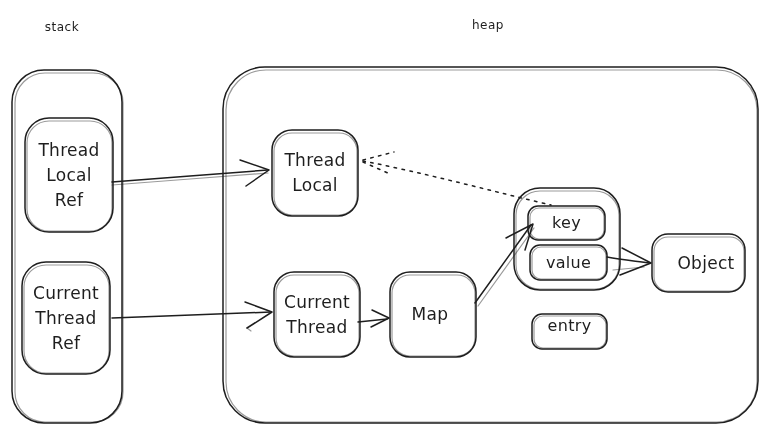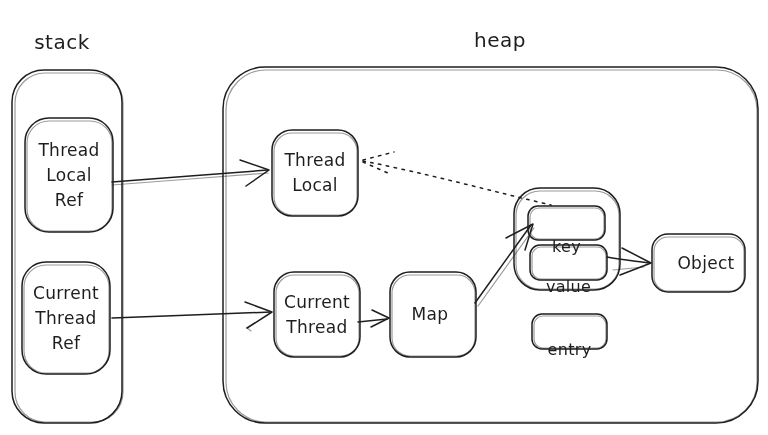--- a/index.html
+++ b/index.html
@@ -16,23 +16,23 @@
   .lbl {
     position: absolute;
     display: flex;
     align-items: center;
     justify-content: center;
     text-align: center;
     white-space: pre-line;
     color: #1e1e1e;
     pointer-events: none;
   }
-  .region-lbl { font-size: 20px; letter-spacing: 0.5px; margin-top: 15px; }
+  .region-lbl { font-size: 12px; letter-spacing: 0.5px; }
   .node-lbl   { font-size: 17px; line-height: 25px; letter-spacing: 0.3px; }
-  .node-lbl.small { font-size: 16px; line-height: 20px; margin-top: 24px; }
+  .node-lbl.small { font-size: 16px; line-height: 20px; }
   .sk  { stroke: #1e1e1e; fill: none; stroke-width: 1.5; stroke-linecap: round; stroke-linejoin: round; }
   .s2  { opacity: 0.45; stroke-width: 1.2; }
   .dot { stroke-dasharray: 2.5 5.5; }
 </style>
 </head>
 <body>
 
 <div class="canvas">
 
   <svg width="768" height="435" viewBox="0 0 768 435">
@@ -113,21 +113,21 @@
       <path class="sk s2" d="M613,270 L644,267"></path>
     </g>
     <g>
       <path class="sk dot" d="M363,161 C425,173 495,192 551,205"></path>
       <path class="sk dot" d="M363,160 L394,152"></path>
       <path class="sk dot" d="M363,162 L390,174"></path>
     </g>
   </svg>
 
   <div class="lbl region-lbl" style="left:30px; top:12px; width:64px; height:30px;">stack</div>
-  <div class="lbl region-lbl" style="left:468px; top:10px; width:64px; height:30px;">heap</div>
+  <div class="lbl region-lbl" style="left:456px; top:10px; width:64px; height:30px;">heap</div>
 
   <div class="lbl node-lbl" style="left:25px; top:118px; width:88px; height:114px;">Thread
 Local
 Ref</div>
   <div class="lbl node-lbl" style="left:22px; top:262px; width:88px; height:112px;">Current
 Thread
 Ref</div>
   <div class="lbl node-lbl" style="left:272px; top:130px; width:86px; height:86px;">Thread
 Local</div>
   <div class="lbl node-lbl" style="left:274px; top:272px; width:86px; height:85px;">Current

